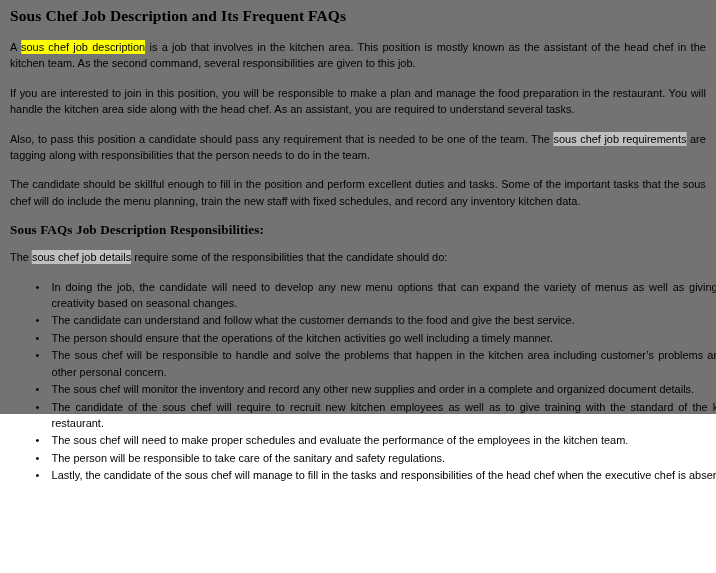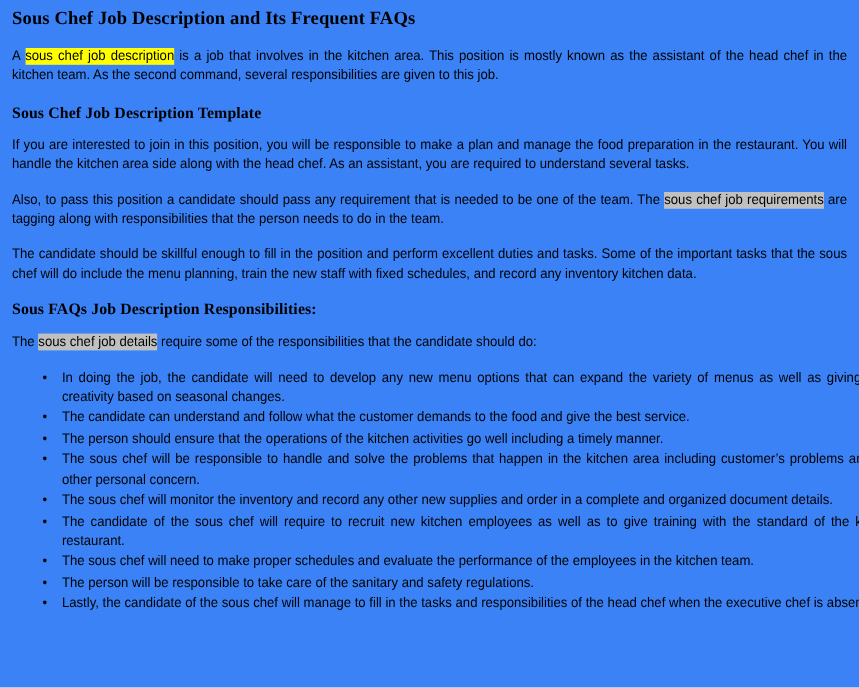--- a/index.html
+++ b/index.html
@@ -11,24 +11,24 @@
     width: 716px;
     height: 573px;
     overflow: hidden;
     font-family: "Liberation Sans", "DejaVu Sans", sans-serif;
     color: #000000;
     -webkit-font-smoothing: antialiased;
   }
   .page {
     position: relative;
     width: 716px;
-    height: 573px;
+    height: 414px;
     box-sizing: border-box;
     padding: 6px 10px 0 10px;
-    background: #3b82f6;
+    background: #737373;
   }
   h1.doc-title {
     font-family: "Liberation Serif", "DejaVu Serif", serif;
     font-weight: bold;
     font-size: 15.5px;
     line-height: 19px;
     margin: 0 0 14px 0;
     letter-spacing: 0.1px;
     color: #000;
   }
@@ -91,21 +91,20 @@
 </style>
 </head>
 <body>
 
 <div class="page">
 
   <h1 class="doc-title">Sous Chef Job Description and Its Frequent FAQs</h1>
 
   <p class="body-para"><span>A </span><span class="hl-yellow">sous chef job description</span><span> is a job that involves in the kitchen area. This position is mostly known as the assistant of the head chef in the kitchen team. As the second command, several responsibilities are given to this job.</span></p>
 
-  <h2 class="section-heading">Sous Chef Job Description Template</h2>
 
   <p class="body-para">If you are interested to join in this position, you will be responsible to make a plan and manage the food preparation in the restaurant. You will handle the kitchen area side along with the head chef. As an assistant, you are required to understand several tasks.</p>
 
   <p class="body-para"><span>Also, to pass this position a candidate should pass any requirement that is needed to be one of the team. The </span><span class="hl-gray">sous chef job requirements</span><span> are tagging along with responsibilities that the person needs to do in the team.</span></p>
 
   <p class="body-para tight">The candidate should be skillful enough to fill in the position and perform excellent duties and tasks. Some of the important tasks that the sous chef will do include the menu planning, train the new staff with fixed schedules, and record any inventory kitchen data.</p>
 
   <h2 class="section-heading">Sous FAQs Job Description Responsibilities:</h2>
 
   <p class="body-para"><span>The </span><span class="hl-gray">sous chef job details</span><span> require some of the responsibilities that the candidate should do:</span></p>

